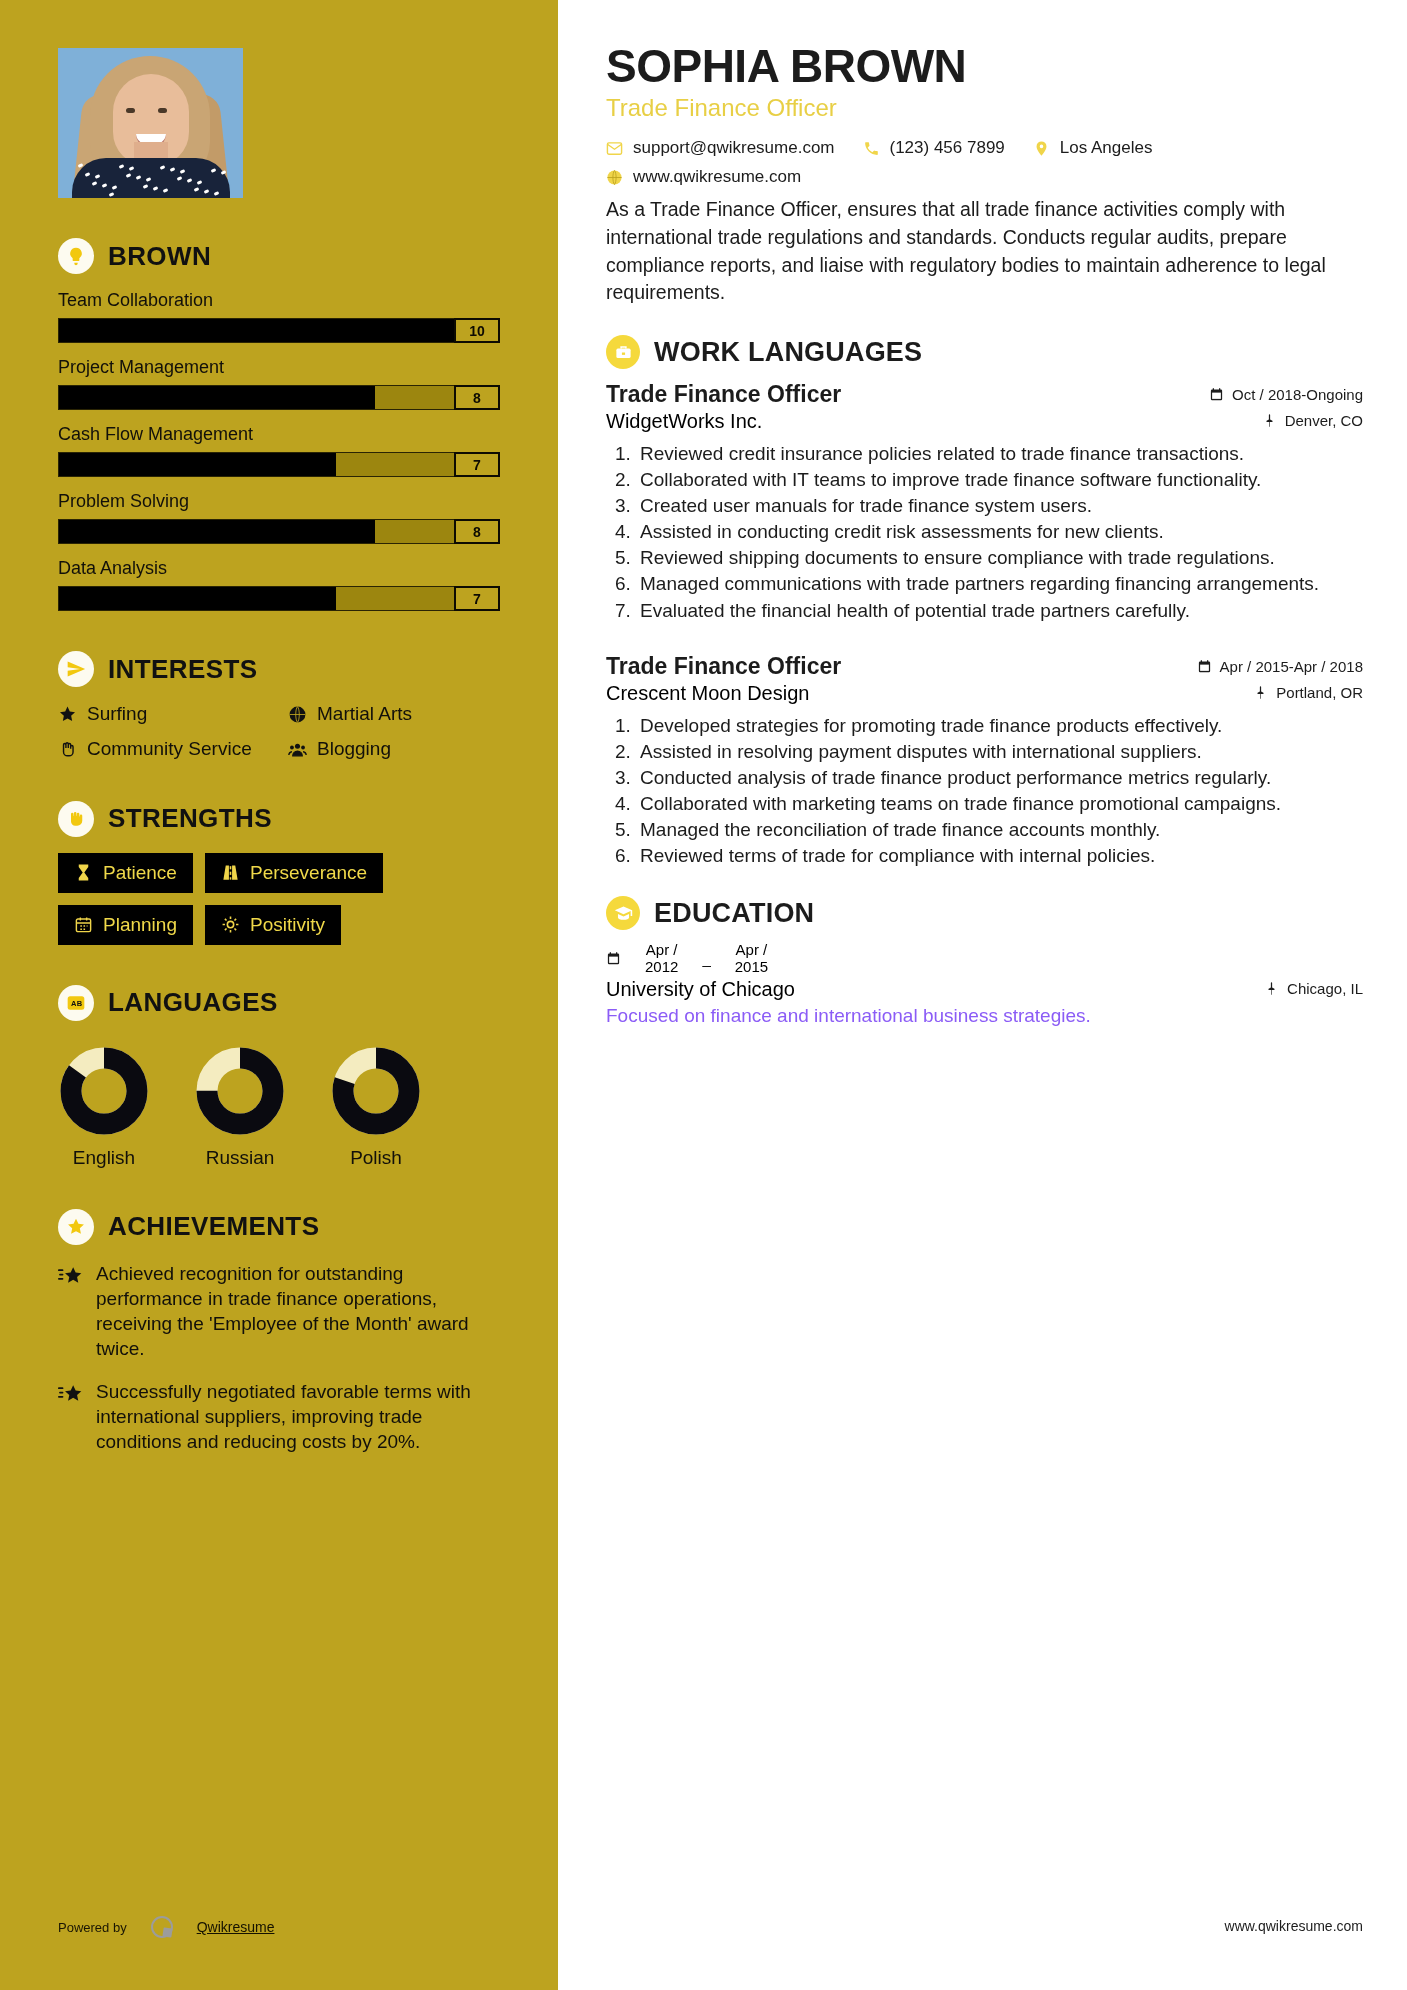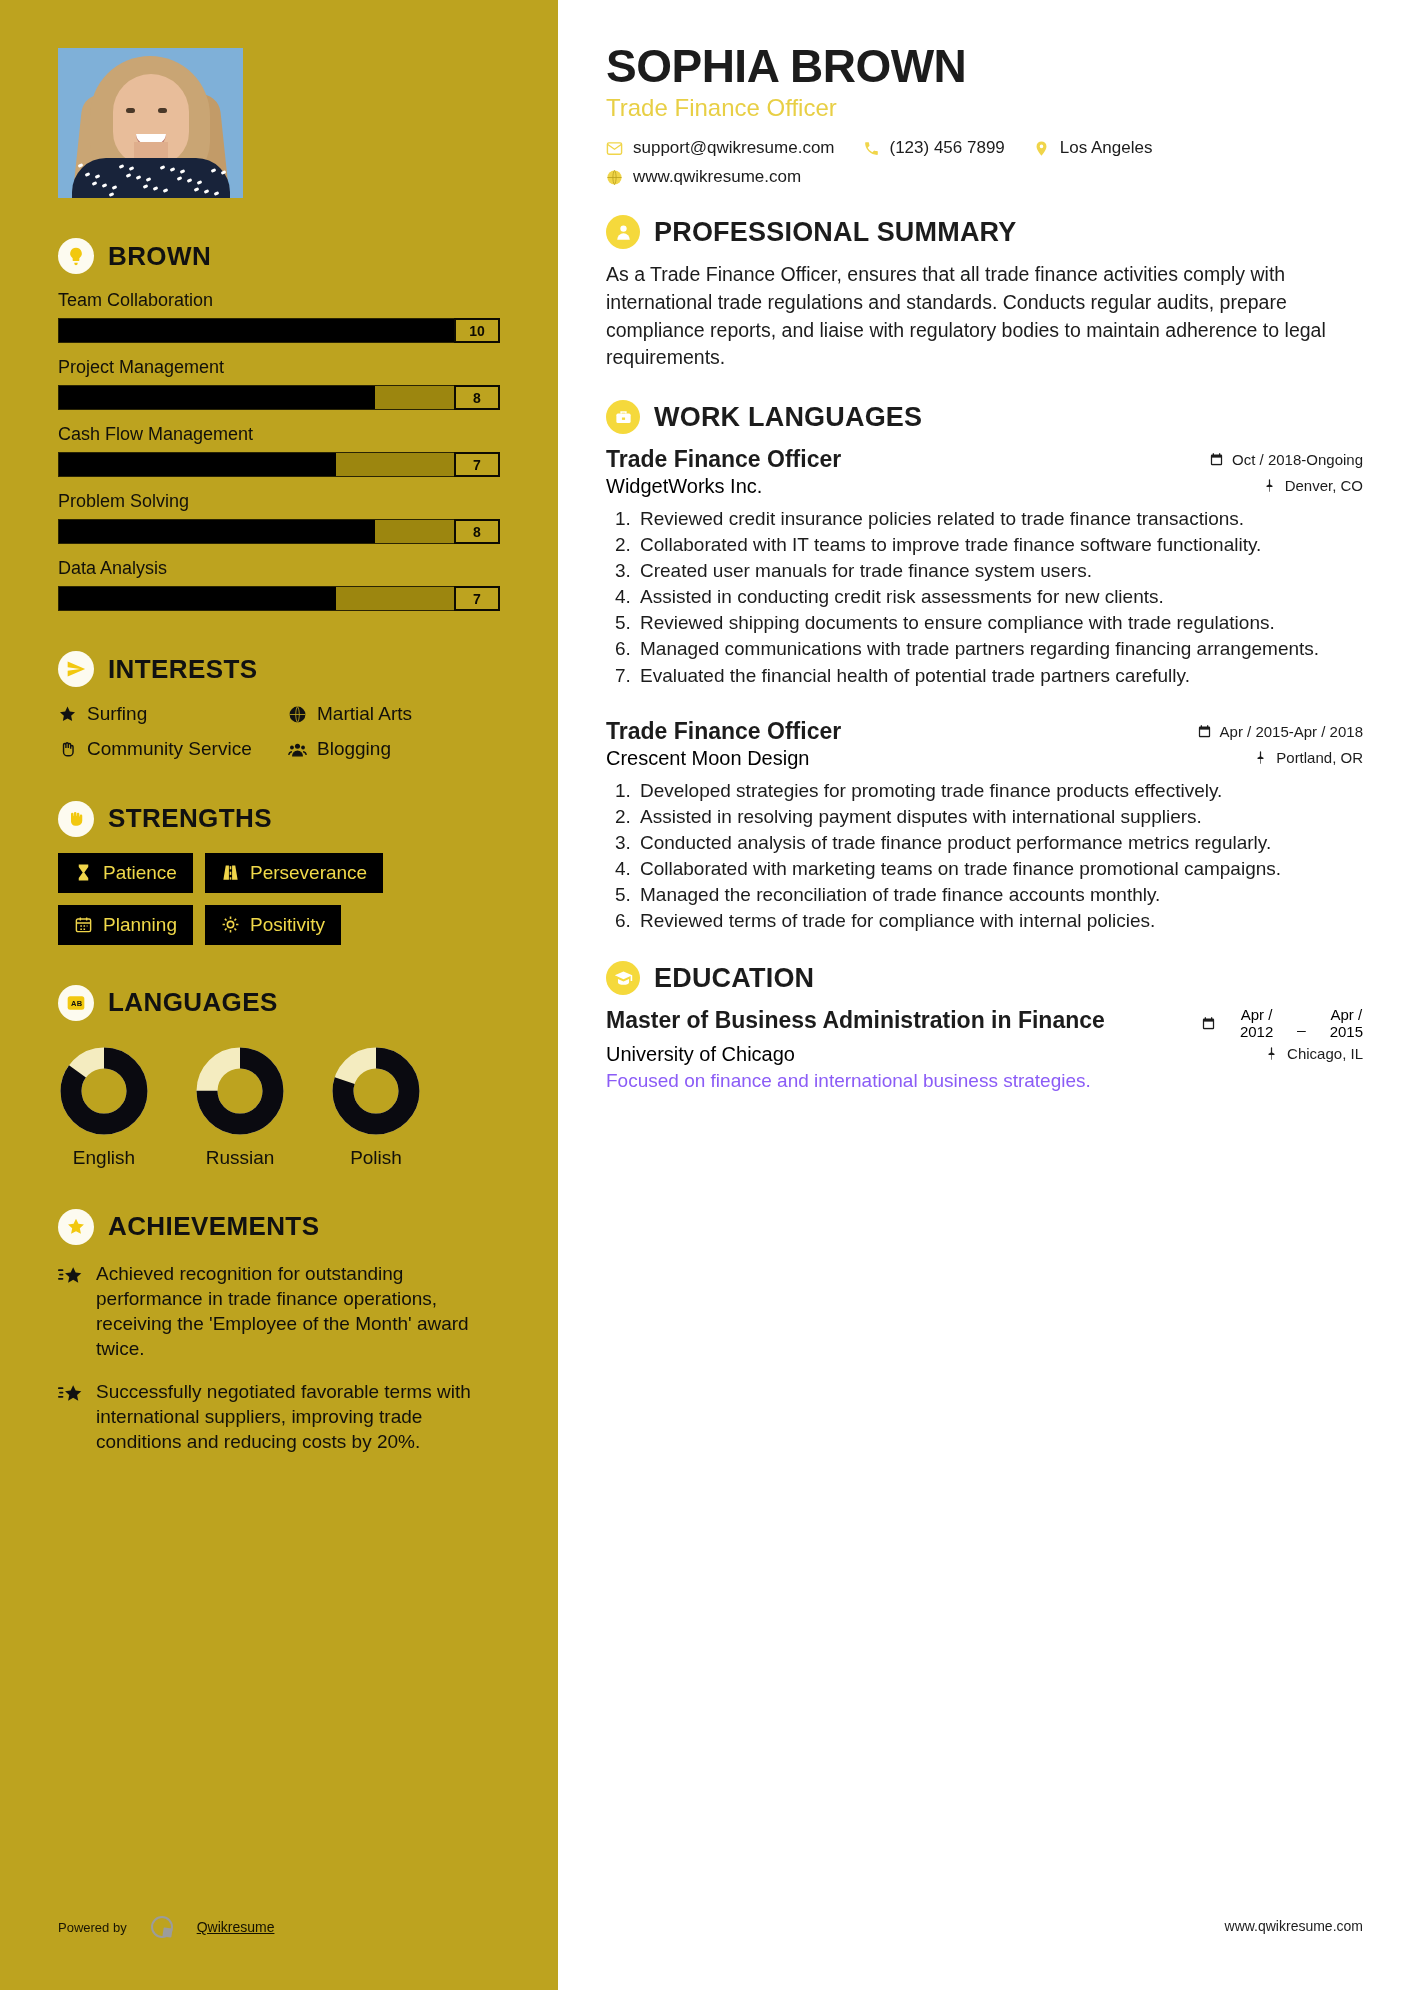--- a/index.html
+++ b/index.html
@@ -473,29 +473,20 @@
               <svg viewBox="0 0 24 24" fill="#f0d54a">
                 <circle cx="12" cy="12" r="10"></circle>
                 <path d="M2 12h20M12 2c3 3.5 3 16.5 0 20M12 2c-3 3.5-3 16.5 0 20" stroke="#bda31f" stroke-width="1.2" fill="none"></path>
               </svg>
             </span>
             <span>www.qwikresume.com</span>
           </span>
         </div>
     </div>
 
-    <div class="m-head">
-      <span class="m-badge">
-        <svg viewBox="0 0 24 24" fill="#fff">
-            <circle cx="12" cy="7" r="4"></circle>
-            <path d="M4 21a8 8 0 0 1 16 0z"></path>
-          </svg>
-      </span>
-      <span class="m-title">PROFESSIONAL SUMMARY</span>
-    </div>
     <p class="summary">As a Trade Finance Officer, ensures that all trade finance activities comply with international trade regulations and standards. Conducts regular audits, prepare compliance reports, and liaise with regulatory bodies to maintain adherence to legal requirements.</p>
 
     <div class="m-head">
       <span class="m-badge">
         <svg viewBox="0 0 24 24" fill="#fff">
             <rect x="3" y="7" width="18" height="12" rx="2"></rect>
             <path d="M9 7V5h6v2" stroke="#fff" stroke-width="2" fill="none"></path>
             <rect x="10" y="12" width="4" height="3" fill="#f5d93c"></rect>
           </svg>
       </span>
@@ -579,21 +570,20 @@
       <span class="m-badge">
         <svg viewBox="0 0 24 24" fill="#fff">
             <path d="M12 3L1 8l11 5 9-4.1V15h2V8L12 3z"></path>
             <path d="M5 12.5V17c0 1.7 3.1 3 7 3s7-1.3 7-3v-4.5l-7 3.2-7-3.2z"></path>
           </svg>
       </span>
       <span class="m-title">EDUCATION</span>
     </div>
 
     <div class="edu-top">
-      <div class="edu-degree">Master of Business Administration in Finance</div>
       <div class="edu-dates">
         <svg viewBox="0 0 24 24" fill="#1c1c1c">
             <rect x="3" y="4" width="18" height="17" rx="2"></rect>
             <rect x="5" y="9" width="14" height="10" fill="#fff"></rect>
             <rect x="6" y="2" width="2" height="4"></rect>
             <rect x="16" y="2" width="2" height="4"></rect>
           </svg>
         <span class="edu-date-stack">
           <span>Apr /</span>
           <span>2012</span>

